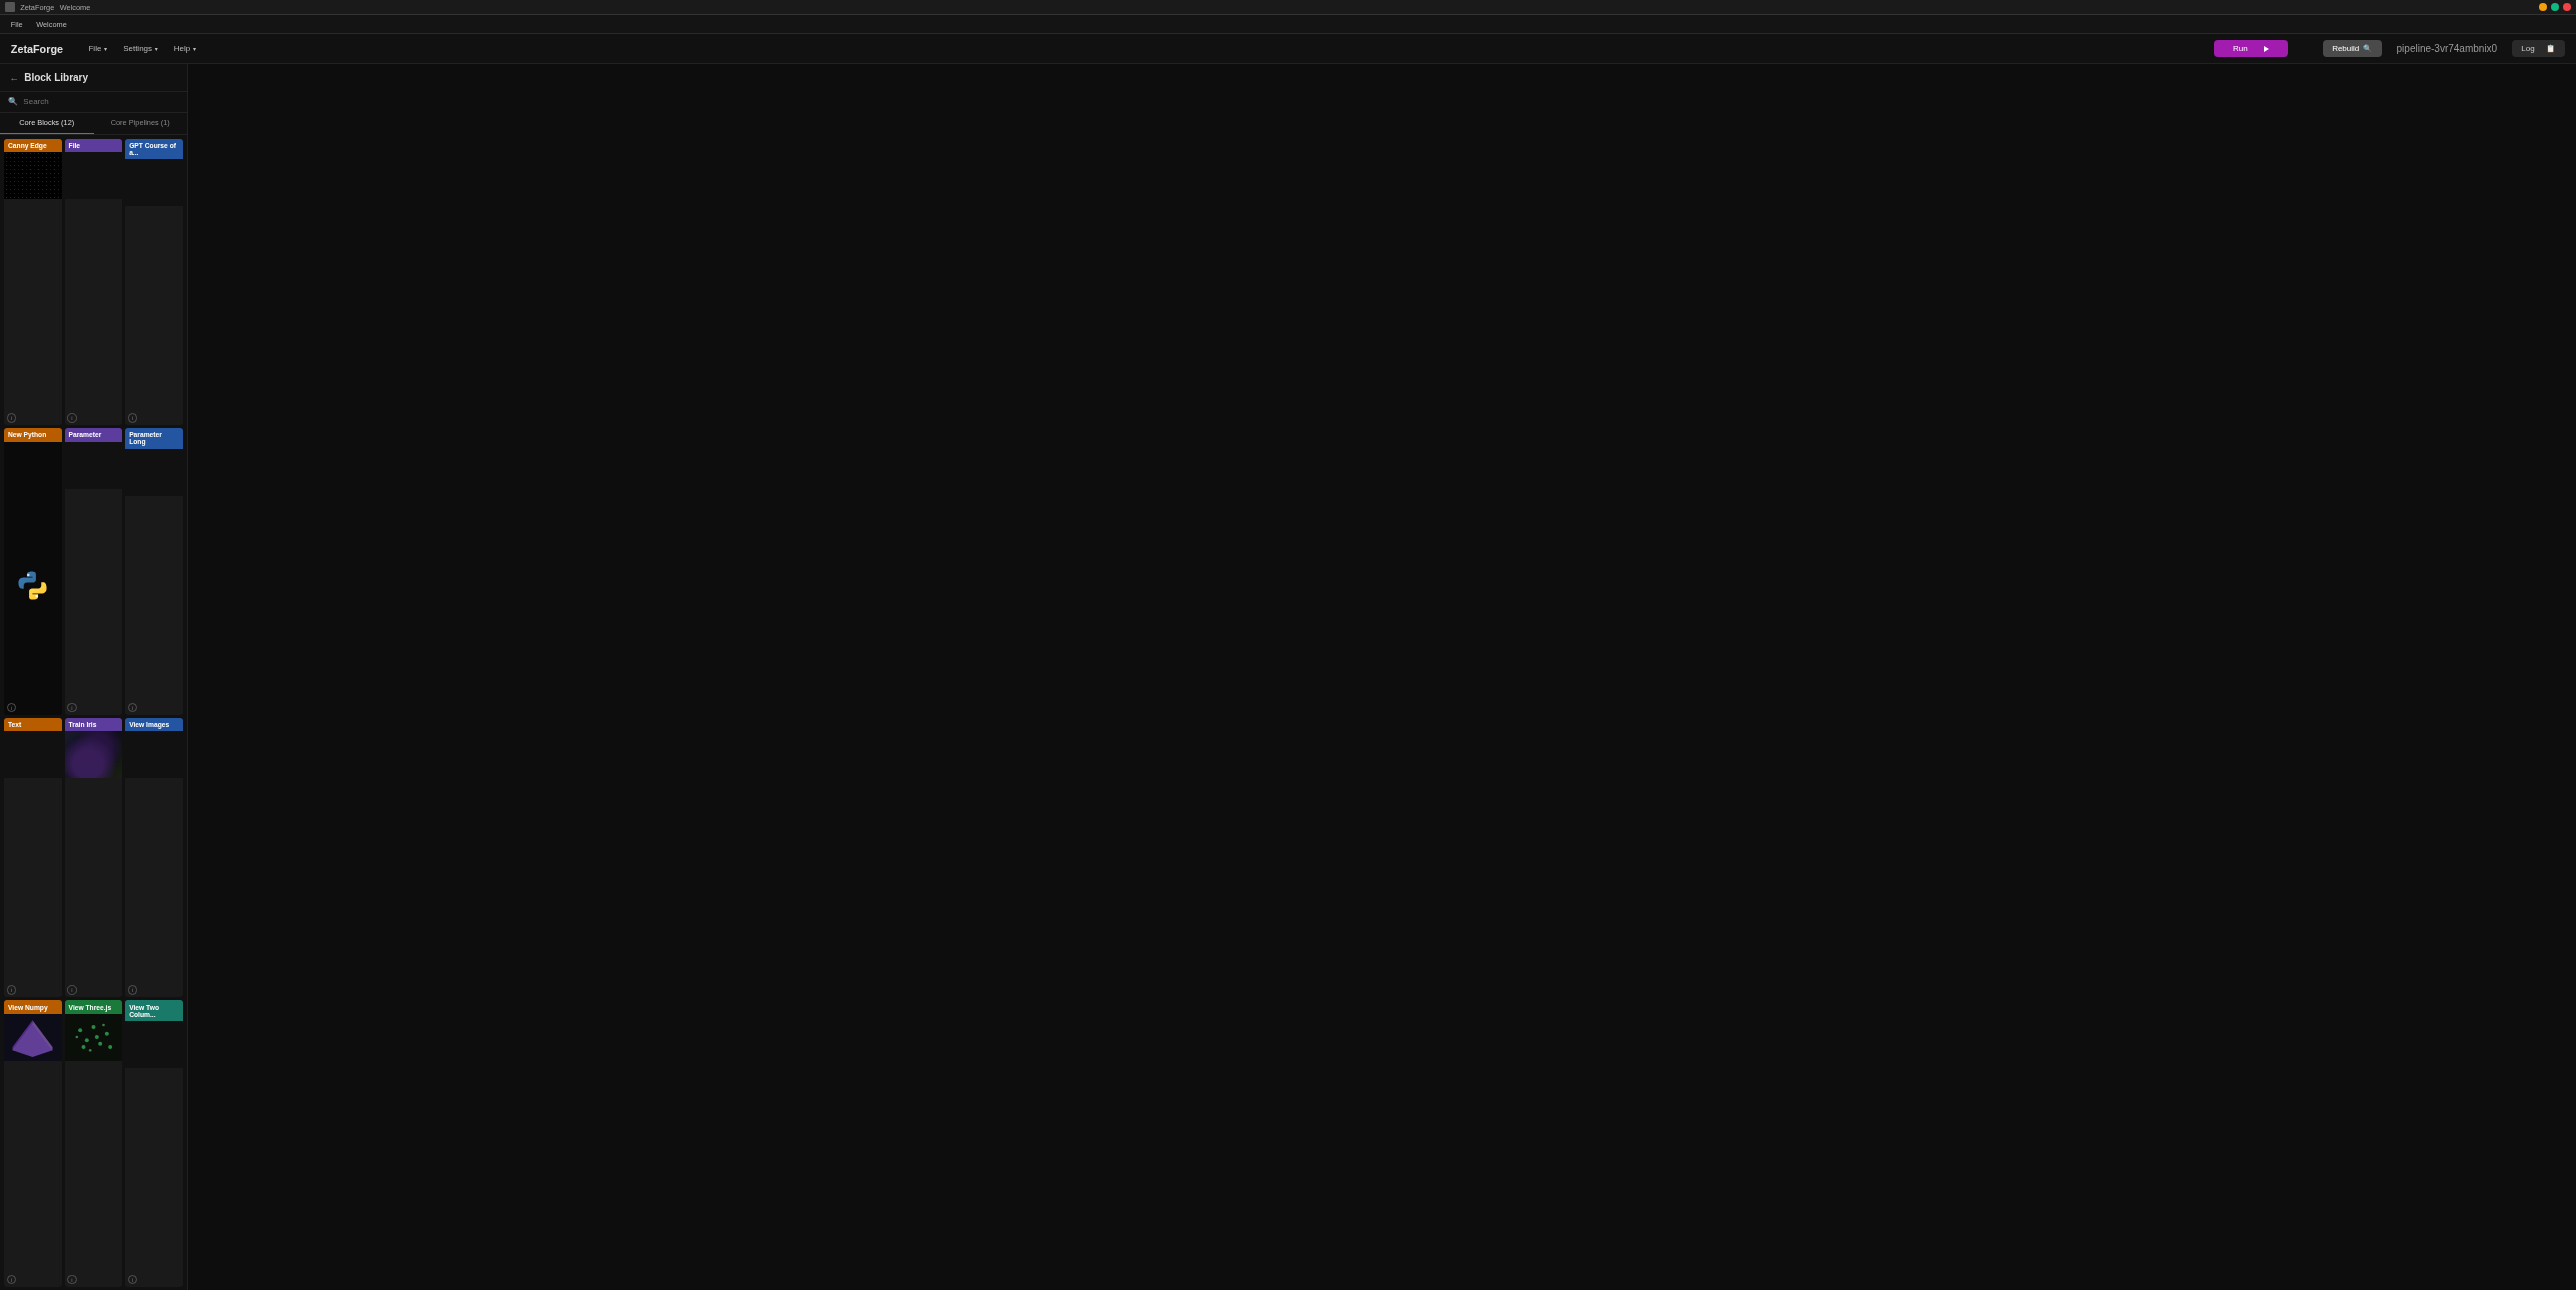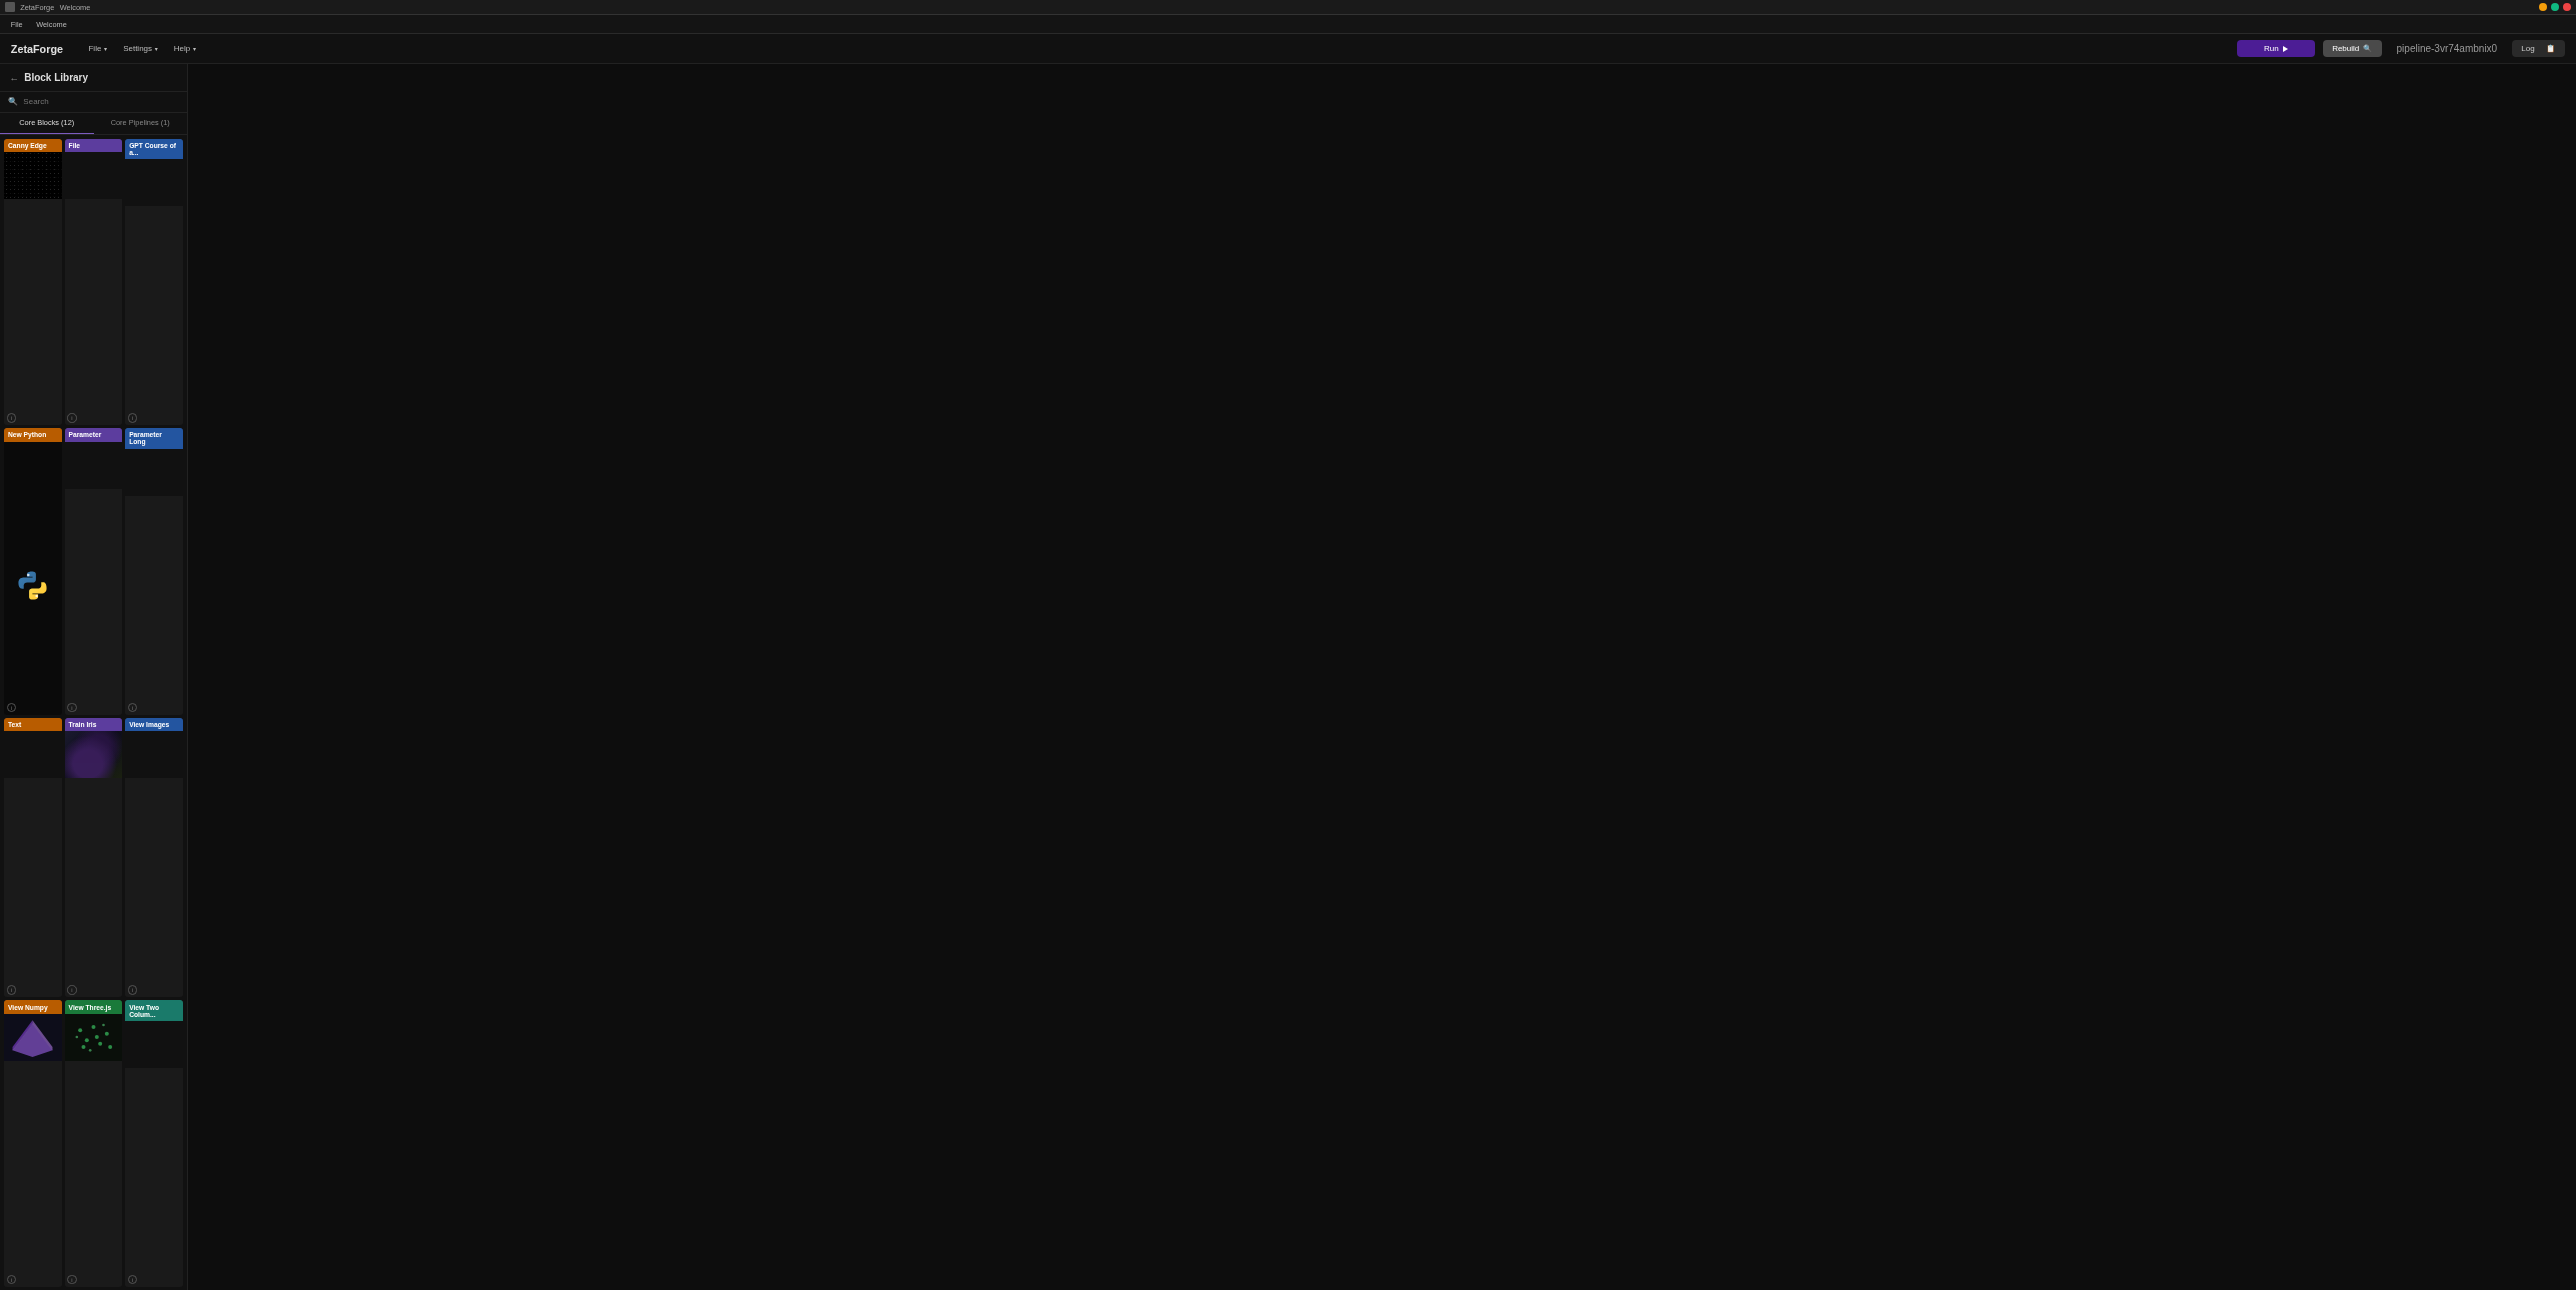--- a/index.html
+++ b/index.html
@@ -90,26 +90,26 @@
       font-size: 8px;
       color: #bbb;
       cursor: pointer;
       border-radius: 2.7px;
     }
     .toolbar-menu-item .chevron { font-size: 6px; }
     .toolbar-spacer { flex: 1; }
     .run-btn {
       display: flex;
       align-items: center;
-      gap: 4px;
-      background: #4c1d95;
+      gap: 16px;
+      background: #a21caf;
       border: none;
       border-radius: 4px;
       color: #fff;
-      padding: 4px 27px;
+      padding: 4px 19px;
       font-size: 8px;
       cursor: pointer;
     }
     .run-btn .play-icon {
       width: 0;
       height: 0;
       border-top: 3.4px solid transparent;
       border-bottom: 3.4px solid transparent;
       border-left: 5.4px solid #fff;
     }
@@ -117,20 +117,21 @@
       display: flex;
       align-items: center;
       gap: 4px;
       background: #4a4a4a;
       border: none;
       border-radius: 4px;
       color: #fff;
       padding: 4px 9.4px;
       font-size: 8px;
       cursor: pointer;
+      margin-left: 27px;
     }
     .pipeline-label {
       font-size: 10px;
       color: #999;
       padding: 2.7px 6.7px;
     }
     .log-btn {
       display: flex;
       align-items: center;
       gap: 12px;

